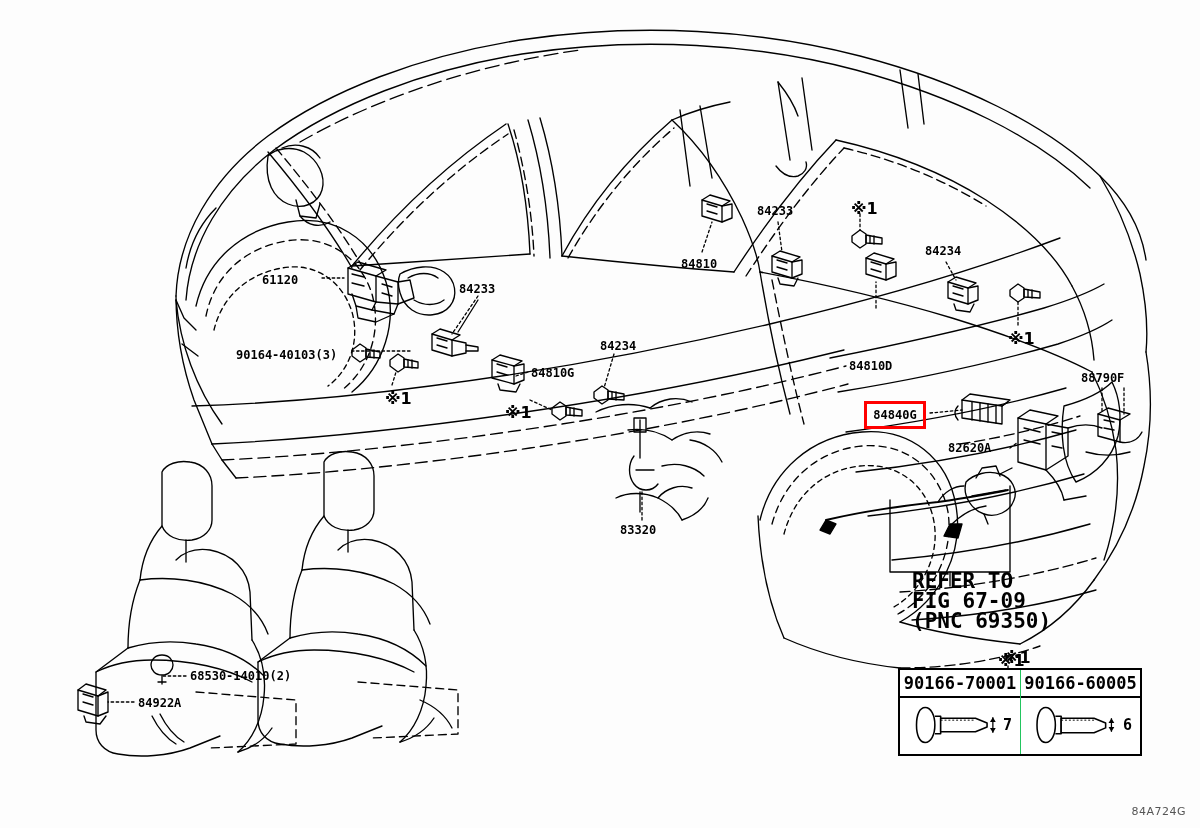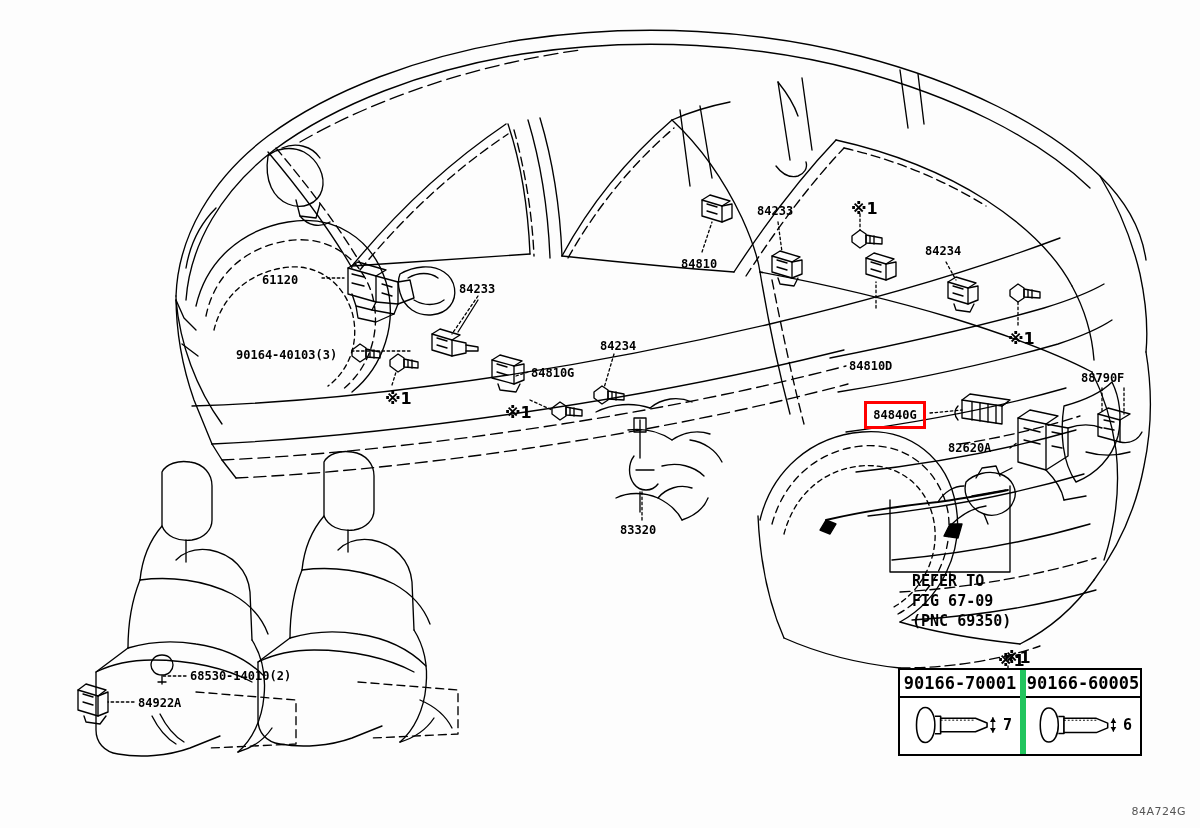--- a/index.html
+++ b/index.html
@@ -4,28 +4,28 @@
 <title>Parts Diagram 84A724G</title>
 <style>
   html,body{margin:0;padding:0;background:#ffffff;}
   body{width:1200px;height:828px;position:relative;overflow:hidden;
        font-family:"DejaVu Sans Mono","Liberation Mono",monospace;background:#fdfdfd;}
   #stage{position:absolute;left:0;top:0;width:1200px;height:828px;}
   #art{position:absolute;left:0;top:0;width:1200px;height:828px;}
   .lbl{position:absolute;white-space:nowrap;color:#000;
        font-family:"DejaVu Sans Mono","Liberation Mono",monospace;
        font-weight:700;font-size:12px;letter-spacing:0px;line-height:1;}
-  .lbl.note{font-size:15px;line-height:20px;white-space:pre;}
+  .lbl.note{font-size:21px;line-height:20px;white-space:pre;}
   .hl{position:absolute;border:3px solid #ef4444;background:transparent;box-sizing:border-box;}
   .hl .lbl{position:static;}
   .tbl{position:absolute;border:2px solid #000;box-sizing:border-box;background:#fff;}
   .tbl-head{font-family:"DejaVu Sans Mono","Liberation Mono",monospace;
             font-weight:700;font-size:17px;text-align:center;color:#000;}
   .cellwrap{position:absolute;top:0;bottom:0;box-sizing:border-box;}
-  .cellwrap.right{border-left:6px solid #22c55e;}
+  .cellwrap.right{border-left:1px solid #22c55e;}
   .hdrrow{position:absolute;left:0;right:0;top:0;height:26px;border-bottom:2px solid #000;
           display:flex;align-items:center;justify-content:center;}
   .dimtxt{position:absolute;font-family:"DejaVu Sans Mono","Liberation Mono",monospace;
           font-weight:700;font-size:15px;color:#000;}
   .star{position:absolute;font-family:"DejaVu Sans","Liberation Sans",sans-serif;
         font-weight:700;font-size:16px;color:#000;white-space:nowrap;}
   #wm{position:absolute;right:14px;bottom:10px;color:#555;
       font-family:"DejaVu Sans","Liberation Sans",sans-serif;font-size:11px;letter-spacing:.5px;}
 </style>
 </head>

